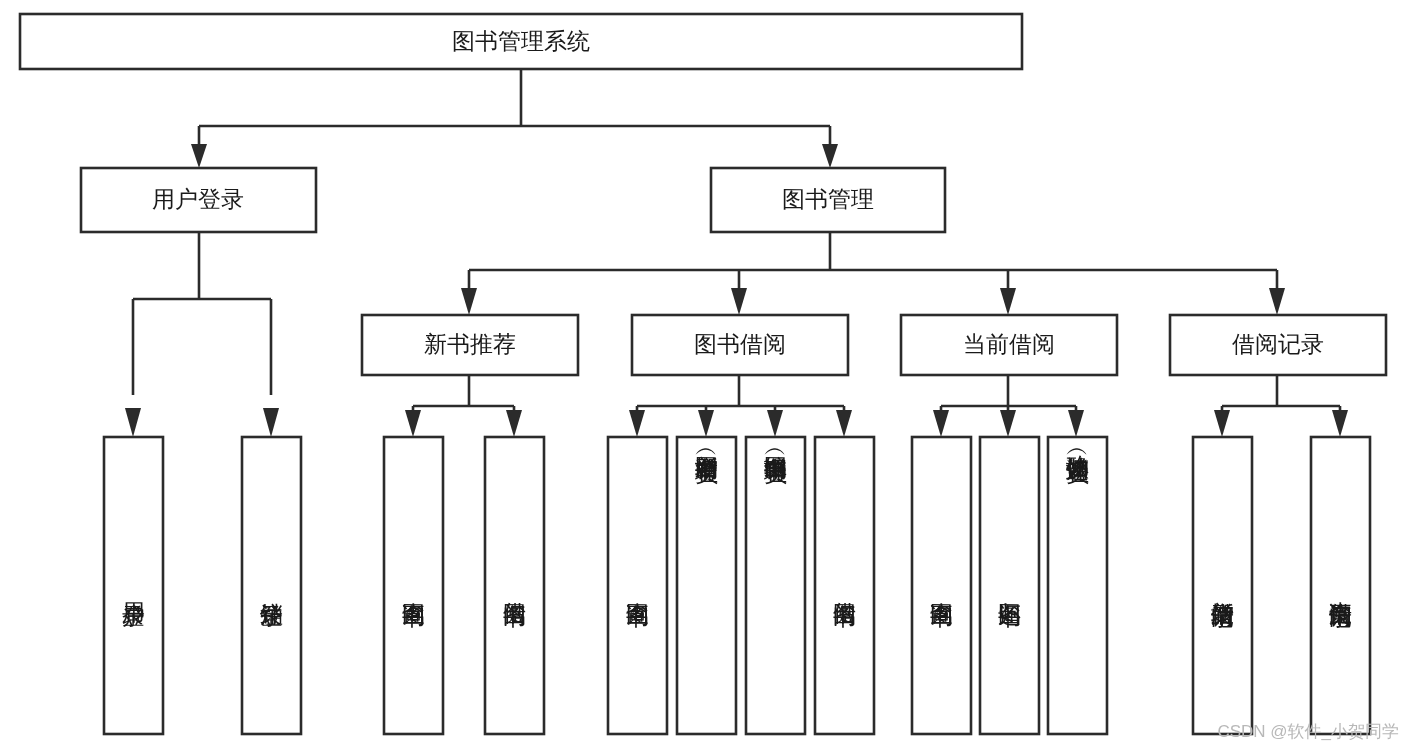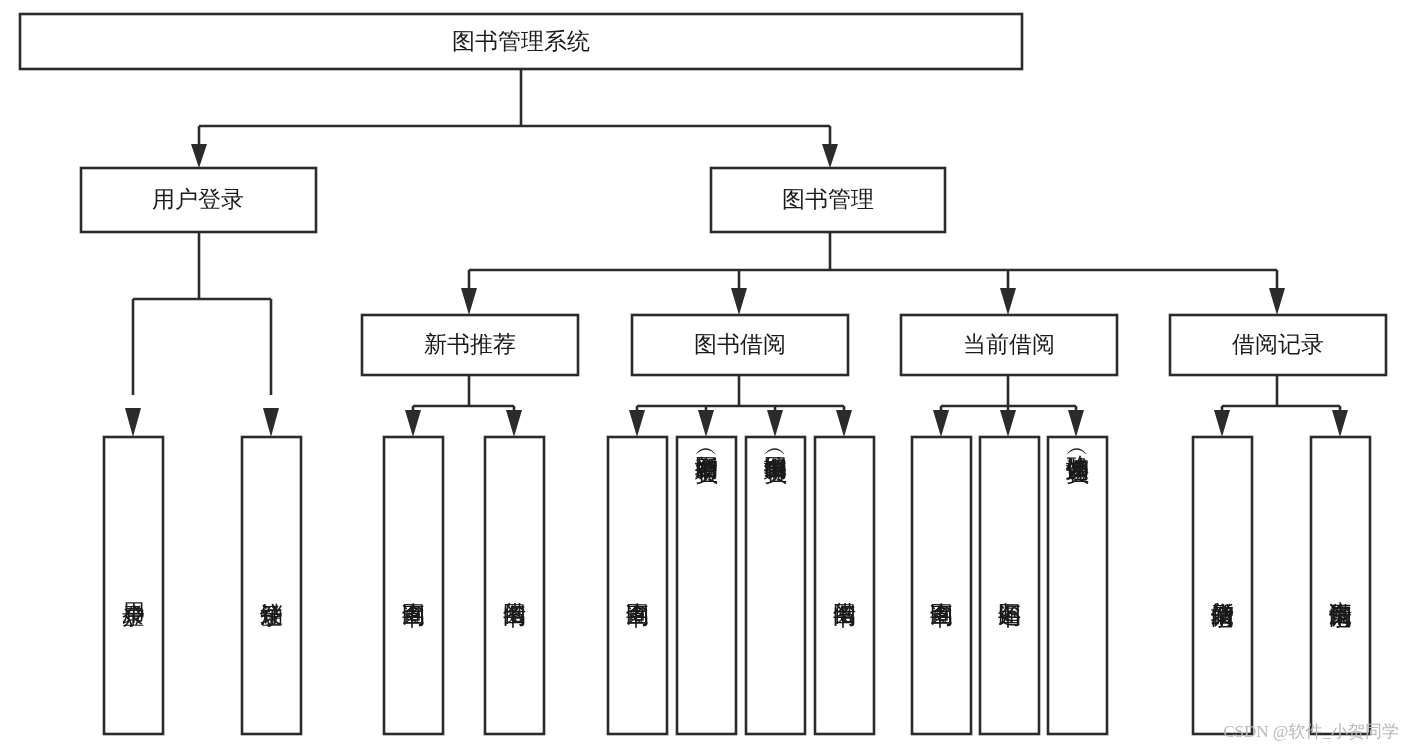--- a/index.html
+++ b/index.html
@@ -63,21 +63,21 @@
     font-size: 23px;
     line-height: 1.0;
     color: #1a1a1a;
     letter-spacing: 1px;
     white-space: nowrap;
   }
   .watermark {
     position: absolute;
     right: 6px;
     bottom: 4px;
-    font-family: Liberation Serif, serif;
+    font-family: Liberation Sans, sans-serif;
     font-size: 17px;
     color: #b8b8b8;
     white-space: nowrap;
     user-select: none;
   }
 </style>
 </head>
 <body>
 
 <div id="diagram-root">

